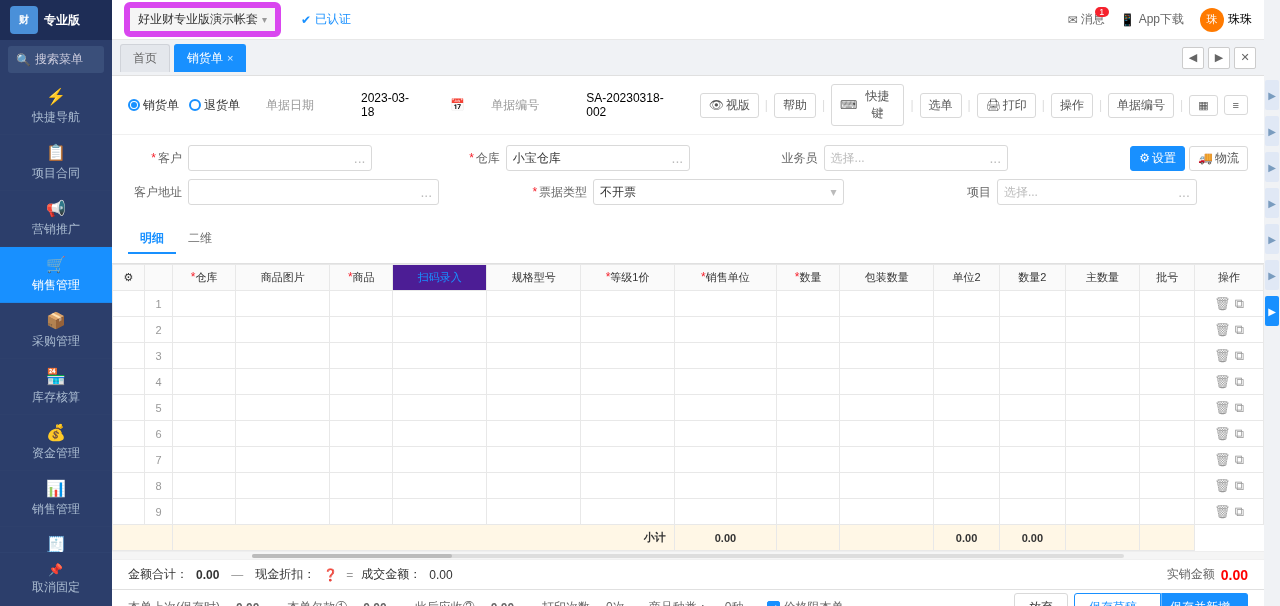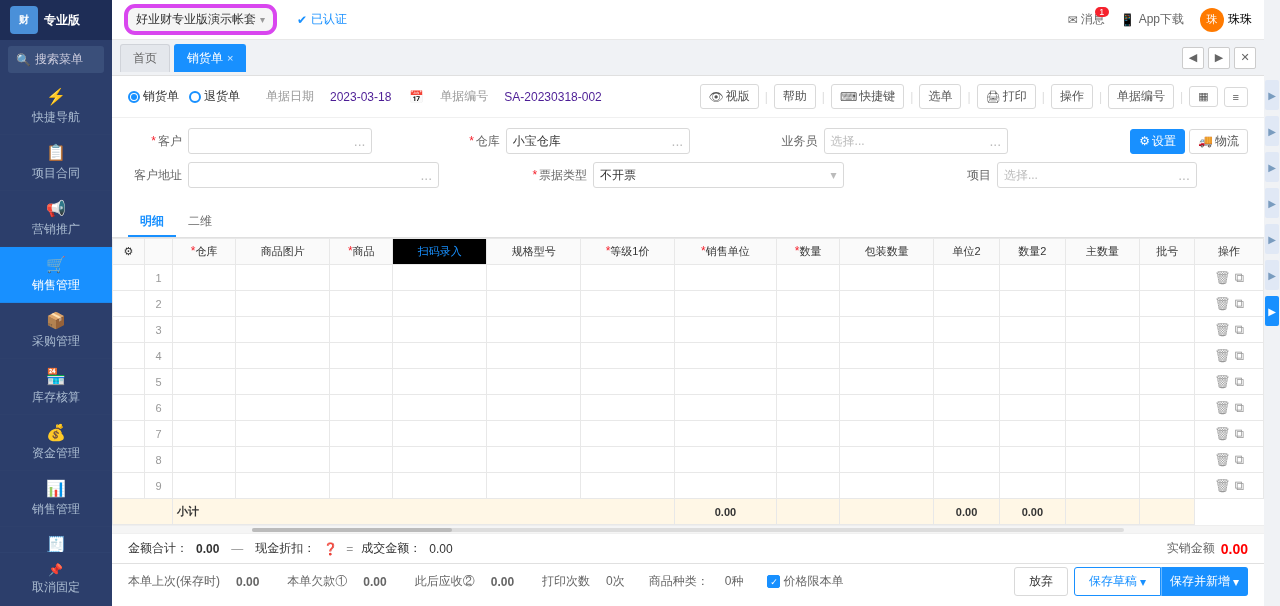--- a/index.html
+++ b/index.html
@@ -15,21 +15,21 @@
     .sidebar-item { display: flex; flex-direction: column; align-items: center; padding: 8px 4px; cursor: pointer; color: #aabbd0; font-size: 11px; gap: 3px; border-bottom: 1px solid #3a4f7a22; }
     .sidebar-item.active { background: #1890ff; color: #fff; }
     .sidebar-item-icon { font-size: 16px; }
     .sidebar-bottom-item { display: flex; flex-direction: column; align-items: center; padding: 6px 4px; cursor: pointer; color: #aabbd0; font-size: 11px; gap: 2px; }
 
     
     .main { flex: 1; display: flex; flex-direction: column; background: #f0f2f5; overflow: hidden; }
 
     
     .topbar { height: 40px; background: #fff; border-bottom: 1px solid #e8e8e8; display: flex; align-items: center; padding: 0 12px; gap: 8px; }
-    .topbar-selector { display: flex; align-items: center; gap: 4px; background: #f5f5f5; border: 4px solid #d946ef; border-radius: 11px; padding: 3px 8px; cursor: pointer; color: #333; }
+    .topbar-selector { display: flex; align-items: center; gap: 4px; background: #f5f5f5; border: 6px solid #d946ef; border-radius: 6px; padding: 3px 8px; cursor: pointer; color: #333; }
     .topbar-cert { display: flex; align-items: center; gap: 4px; color: #1890ff; margin-left: 12px; font-size: 11px; }
     .topbar-right { margin-left: auto; display: flex; align-items: center; gap: 16px; }
     .topbar-msg { display: flex; align-items: center; gap: 3px; cursor: pointer; color: #666; position: relative; }
     .topbar-badge { position: absolute; top: -4px; right: -4px; background: #f5222d; color: #fff; border-radius: 8px; font-size: 9px; padding: 0 3px; min-width: 14px; text-align: center; }
     .topbar-app { display: flex; align-items: center; gap: 3px; cursor: pointer; color: #666; }
     .topbar-user { display: flex; align-items: center; gap: 4px; cursor: pointer; }
     .topbar-avatar { width: 24px; height: 24px; background: #ff7a00; border-radius: 50%; display: flex; align-items: center; justify-content: center; color: #fff; font-size: 11px; }
 
     
     .tabbar { height: 36px; background: #f0f2f5; display: flex; align-items: center; padding: 0 8px; gap: 4px; border-bottom: 1px solid #e0e0e0; }
@@ -41,58 +41,58 @@
 
     
     .content { flex: 1; background: #fff; overflow-y: auto; padding: 0; }
 
     
     .form-header { padding: 8px 16px; border-bottom: 1px solid #f0f0f0; display: flex; align-items: center; gap: 16px; }
     .radio-group { display: flex; align-items: center; gap: 10px; }
     .radio-item { display: flex; align-items: center; gap: 3px; cursor: pointer; color: #333; }
     .radio-dot { width: 12px; height: 12px; border: 2px solid #1890ff; border-radius: 50%; display: flex; align-items: center; justify-content: center; }
     .radio-dot.checked::after { content: ''; width: 6px; height: 6px; background: #1890ff; border-radius: 50%; }
-    .form-meta { display: flex; align-items: center; gap: 16px; margin-left: 10px; color: #666; font-size: 12px; }
+    .form-meta { display: flex; align-items: center; gap: 26px; margin-left: 10px; color: #666; font-size: 12px; }
     .form-meta-label { color: #999; }
-    .form-meta-value { color: #4c1d95; }
+    .form-meta-value { color: #000000; margin-left: 21px; }
     .form-meta-cal { cursor: pointer; color: #999; margin-left: 2px; }
     .toolbar-right { margin-left: auto; display: flex; align-items: center; gap: 6px; }
     .toolbar-btn { display: flex; align-items: center; gap: 2px; padding: 3px 8px; border: 1px solid #d9d9d9; background: #fff; border-radius: 3px; cursor: pointer; color: #555; font-size: 11px; }
     .toolbar-sep { color: #ddd; }
 
     
     .form-fields { padding: 10px 16px 6px 16px; }
     .form-row { display: flex; align-items: center; gap: 0; margin-bottom: 8px; }
     .field-group { display: flex; align-items: center; flex: 1; gap: 0; }
     .field-label { color: #666; font-size: 12px; min-width: 60px; text-align: right; padding-right: 6px; }
     .field-label.required::before { content: '*'; color: #f5222d; margin-right: 2px; }
     .field-input { flex: 1; border: 1px solid #d9d9d9; border-radius: 3px; height: 26px; padding: 0 6px; background: #fff; display: flex; align-items: center; justify-content: space-between; cursor: pointer; min-width: 120px; max-width: 260px; }
     .field-input-dots { color: #bbb; font-size: 14px; cursor: pointer; }
     .field-select { flex: 1; border: 1px solid #d9d9d9; border-radius: 3px; height: 26px; padding: 0 6px; background: #fff; display: flex; align-items: center; justify-content: space-between; cursor: pointer; min-width: 120px; max-width: 260px; }
     .field-select-arrow { color: #bbb; }
     .field-text { flex: 1; border-bottom: 1px solid #d9d9d9; height: 26px; padding: 0 4px; background: transparent; display: flex; align-items: center; min-width: 200px; max-width: 300px; cursor: text; color: #333; }
     .field-value { color: #333; font-size: 12px; }
 
     
-    .table-tabs { display: flex; align-items: center; padding: 6px 16px 0 16px; border-bottom: 1px solid #e0e0e0; }
+    .table-tabs { display: flex; align-items: center; padding: 6px 16px 9px 16px; border-bottom: 1px solid #e0e0e0; }
     .table-tab { padding: 5px 12px; cursor: pointer; color: #666; border-bottom: 2px solid transparent; font-size: 12px; }
     .table-tab.active { color: #1890ff; border-bottom: 2px solid #1890ff; font-weight: bold; }
 
     
     .data-table-wrap { padding: 0 0; overflow-x: auto; }
     table { width: 100%; border-collapse: collapse; font-size: 12px; }
     thead tr { background: #fafafa; }
     th { border: 1px solid #e8e8e8; padding: 5px 4px; color: #333; font-weight: normal; text-align: center; white-space: nowrap; font-size: 11px; }
     td { border: 1px solid #e8e8e8; padding: 4px; height: 26px; text-align: center; color: #333; font-size: 11px; }
     .th-settings { width: 32px; background: #fafafa; cursor: pointer; }
     .row-num { color: #999; width: 28px; }
     .action-icons { display: flex; gap: 4px; justify-content: center; }
     .action-icon { cursor: pointer; color: #999; font-size: 13px; }
     .subtotal-row td { background: #fff7e6; font-weight: bold; color: #333; }
-    .subtotal-label { text-align: left; padding-right: 8px; }
+    .subtotal-label { text-align: right; padding-right: 8px; }
 
     
     .bottom-bar { padding: 6px 16px; border-top: 1px solid #f0f0f0; display: flex; align-items: center; gap: 8px; color: #666; font-size: 12px; }
     .bottom-bar-right { margin-left: auto; display: flex; align-items: center; gap: 6px; }
     .amount-label { color: #333; }
     .amount-value { color: #333; font-weight: bold; }
     .amount-equal { color: #999; }
     .amount-result { color: #333; }
     .realized-label { color: #666; }
     .realized-value { color: #f00; font-size: 14px; font-weight: bold; }
@@ -345,21 +345,21 @@
 
     <div class="data-table-wrap">
       <table>
         <thead>
           <tr>
             <th class="th-settings">⚙</th>
             <th></th>
             <th><span style="color:#f5222d">*</span>仓库</th>
             <th>商品图片</th>
             <th><span style="color:#f5222d">*</span>商品</th>
-            <th style="background:#000000; color:#1890ff;font-family:Liberation Mono, monospace;">扫码录入</th>
+            <th style="background:#4c1d95; color:#1890ff;font-family:Liberation Mono, monospace;">扫码录入</th>
             <th>规格型号</th>
             <th><span style="color:#f5222d">*</span>等级1价</th>
             <th><span style="color:#f5222d">*</span>销售单位</th>
             <th><span style="color:#f5222d">*</span>数量</th>
             <th>包装数量</th>
             <th>单位2</th>
             <th>数量2</th>
             <th>主数量</th>
             <th>批号</th>
             <th>操作</th>

